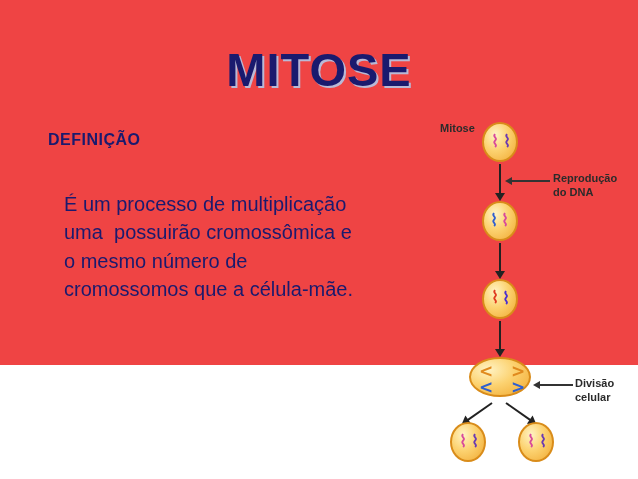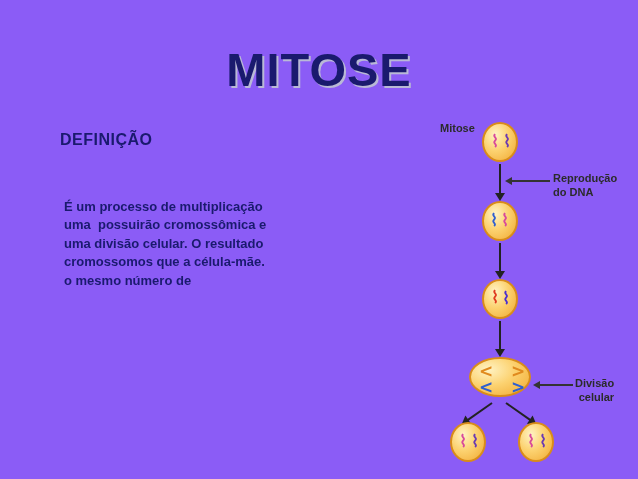--- a/index.html
+++ b/index.html
@@ -9,51 +9,51 @@
   body {
     width: 638px;
     height: 479px;
     background: #ffffff;
     font-family: "Liberation Sans", sans-serif;
     overflow: hidden;
   }
   .slide {
     position: relative;
     width: 638px;
-    height: 479px;
-    background: #8b5cf6;
+    height: 365px;
+    background: #ef4444;
   }
   .title {
     position: absolute;
     top: 42px;
     left: 0;
     width: 638px;
     text-align: center;
     font-size: 47px;
     font-weight: bold;
     letter-spacing: 1px;
     color: #1a1a6e;
     text-shadow: 2px 2px 0 #b9b9d6;
   }
   .subtitle {
     position: absolute;
     top: 131px;
-    left: 60px;
+    left: 48px;
     font-size: 16px;
     font-weight: bold;
     color: #1a1a6e;
     letter-spacing: 0.5px;
   }
   .body-text {
     position: absolute;
-    top: 198px;
+    top: 190px;
     left: 64px;
     width: 330px;
-    font-size: 13px;
-    font-weight: bold;
+    font-size: 20px;
+    font-weight: normal;
     color: #1a1a6e;
     line-height: 1.42;
   }
   .body-text .line {
     white-space: pre;
   }
 
   
   .diagram {
     position: absolute;
@@ -155,23 +155,22 @@
 
 <div class="slide">
 
   <div class="title">MITOSE</div>
 
   <div class="subtitle">DEFINIÇÃO</div>
 
   <div class="body-text">
     <div class="line">É um processo de multiplicação</div>
     <div class="line">uma  possuirão cromossômica e</div>
-    <div class="line">uma divisão celular. O resultado</div>
+    <div class="line">o mesmo número de</div>
     <div class="line">cromossomos que a célula-mãe.</div>
-    <div class="line">o mesmo número de</div>
   </div>
 
   <div class="diagram">
 
     <div class="diagram-title">Mitose</div>
 
     <div class="cell" style="left:62px; top:10px;">
       <span class="chrom" style="left:7px; top:9px; color:#d84a9b;">⌇</span>
       <span class="chrom" style="left:19px; top:9px; color:#6a3ab2;">⌇</span>
     </div>
@@ -194,21 +193,21 @@
     <div class="arrow-v" style="left:79px; top:209px; height:29px;"></div>
 
     <div class="cell wide" style="left:49px; top:245px;">
       <span class="chrom" style="left:8px; top:4px; color:#e08a1e;">&lt;</span>
       <span class="chrom" style="left:8px; top:20px; color:#2f5fd0;">&lt;</span>
       <span class="chrom" style="left:40px; top:4px; color:#e08a1e;">&gt;</span>
       <span class="chrom" style="left:40px; top:20px; color:#2f5fd0;">&gt;</span>
     </div>
 
     <div class="leader" style="left:118px; top:272px; width:35px;"></div>
-    <div class="label" style="left:155px; top:265px;text-align:right;">Divisão
+    <div class="label" style="left:155px; top:265px;">Divisão
 celular</div>
 
     <div class="arrow-diag" style="left:72px; top:290px; width:32px; transform: rotate(145deg);"></div>
     <div class="arrow-diag" style="left:86px; top:290px; width:32px; transform: rotate(35deg);"></div>
 
     <div class="cell" style="left:30px; top:310px;">
       <span class="chrom" style="left:7px; top:9px; color:#d84a9b;">⌇</span>
       <span class="chrom" style="left:19px; top:9px; color:#6a3ab2;">⌇</span>
     </div>
     <div class="cell" style="left:98px; top:310px;">

